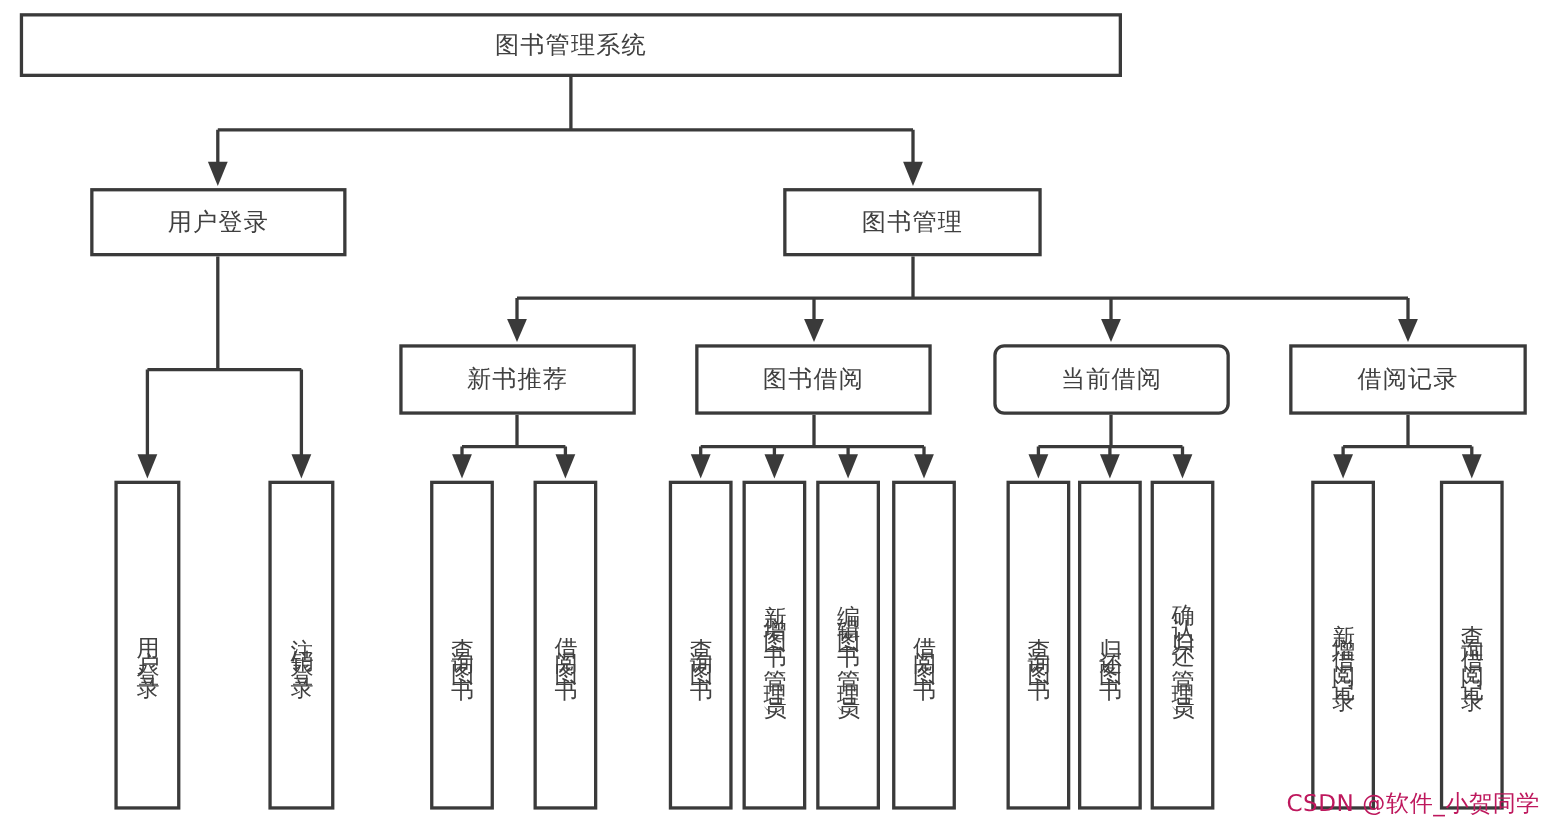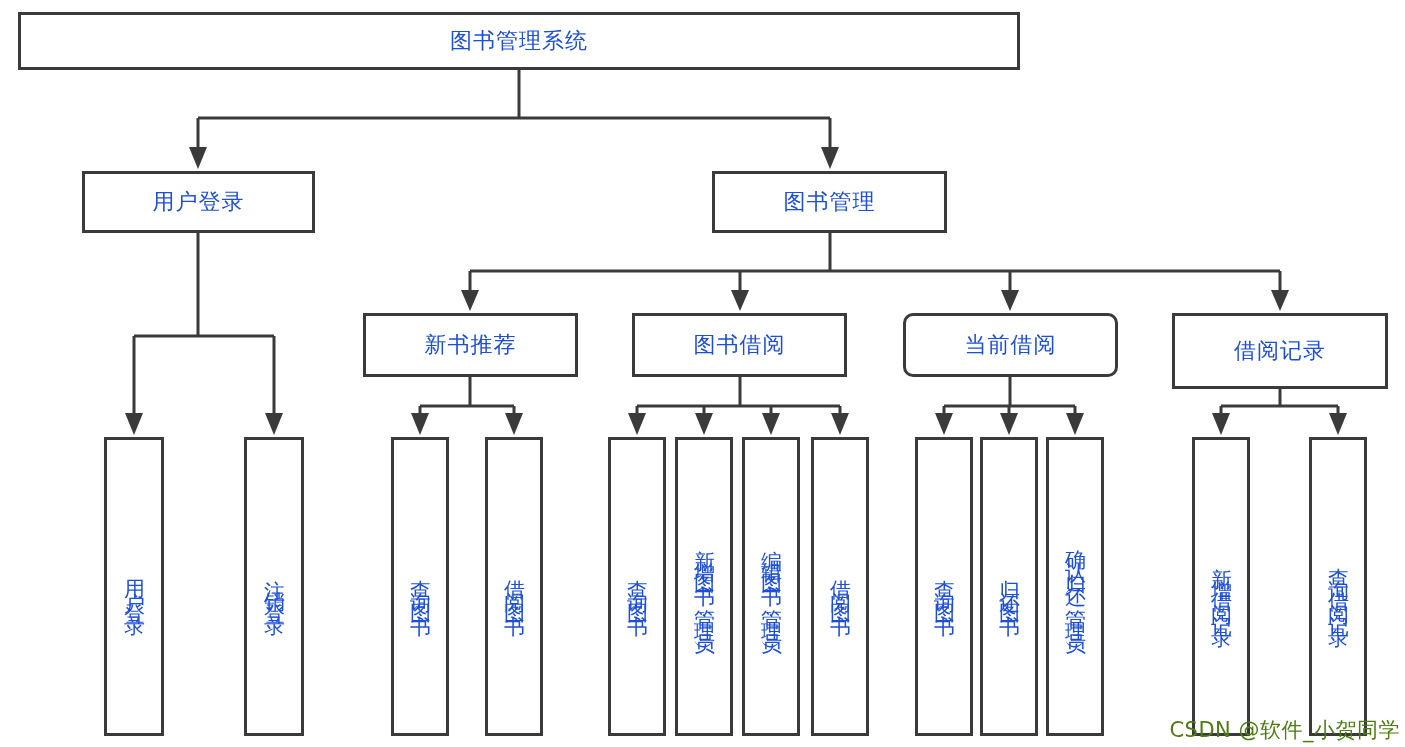--- a/index.html
+++ b/index.html
@@ -12,39 +12,39 @@
   }
   .connectors { position:absolute; left:0; top:0; width:1405px; height:747px; }
   .box {
     position:absolute;
     box-sizing:border-box;
     background:#ffffff;
     border:3px solid #3a3a3a;
     display:flex;
     align-items:center;
     justify-content:center;
-    color:#1d4ed8;
+    color:#404040;
     font-size:22px;
     letter-spacing:1px;
     z-index:2;
     white-space:nowrap;
   }
   .vbox {
     writing-mode:vertical-rl;
     text-orientation:mixed;
     font-size:21px;
     letter-spacing:12px;
     line-height:1;
     white-space:normal;
   }
   .watermark {
     position:absolute;
     right:5px; bottom:3px;
     font-size:21px;
-    color:#4d7c0f;
+    color:#be185d;
     letter-spacing:0.5px;
     z-index:5;
   }
 </style>
 </head>
 <body>
 
 <div class="canvas">
 
   <svg class="connectors" viewBox="0 0 1405 747" xmlns="http://www.w3.org/2000/svg">
@@ -88,21 +88,21 @@
   </svg>
 
   <div class="box" style="left:18px; top:12px; width:1002px; height:58px;">图书管理系统</div>
 
   <div class="box" style="left:82px; top:171px; width:233px; height:62px;">用户登录</div>
   <div class="box" style="left:712px; top:171px; width:235px; height:62px;">图书管理</div>
 
   <div class="box" style="left:632px; top:313px; width:215px; height:64px;">图书借阅</div>
   <div class="box" style="left:363px; top:313px; width:215px; height:64px;">新书推荐</div>
   <div class="box" style="left:903px; top:313px; width:215px; height:64px;border-radius:10px;">当前借阅</div>
-  <div class="box" style="left:1172px; top:313px; width:216px; height:76px;">借阅记录</div>
+  <div class="box" style="left:1172px; top:313px; width:216px; height:64px;">借阅记录</div>
 
   <div class="box vbox" style="left:104px; top:437px; width:60px; height:299px;">用户登录</div>
   <div class="box vbox" style="left:244px; top:437px; width:60px; height:299px;">注销登录</div>
 
   <div class="box vbox" style="left:391px; top:437px; width:58px; height:299px;">查询图书</div>
   <div class="box vbox" style="left:485px; top:437px; width:58px; height:299px;">借阅图书</div>
 
   <div class="box vbox" style="left:608px; top:437px; width:58px; height:299px;">查询图书</div>
   <div class="box vbox" style="left:675px; top:437px; width:58px; height:299px;">新增图书（管理员）</div>
   <div class="box vbox" style="left:742px; top:437px; width:58px; height:299px;">编辑图书（管理员）</div>

